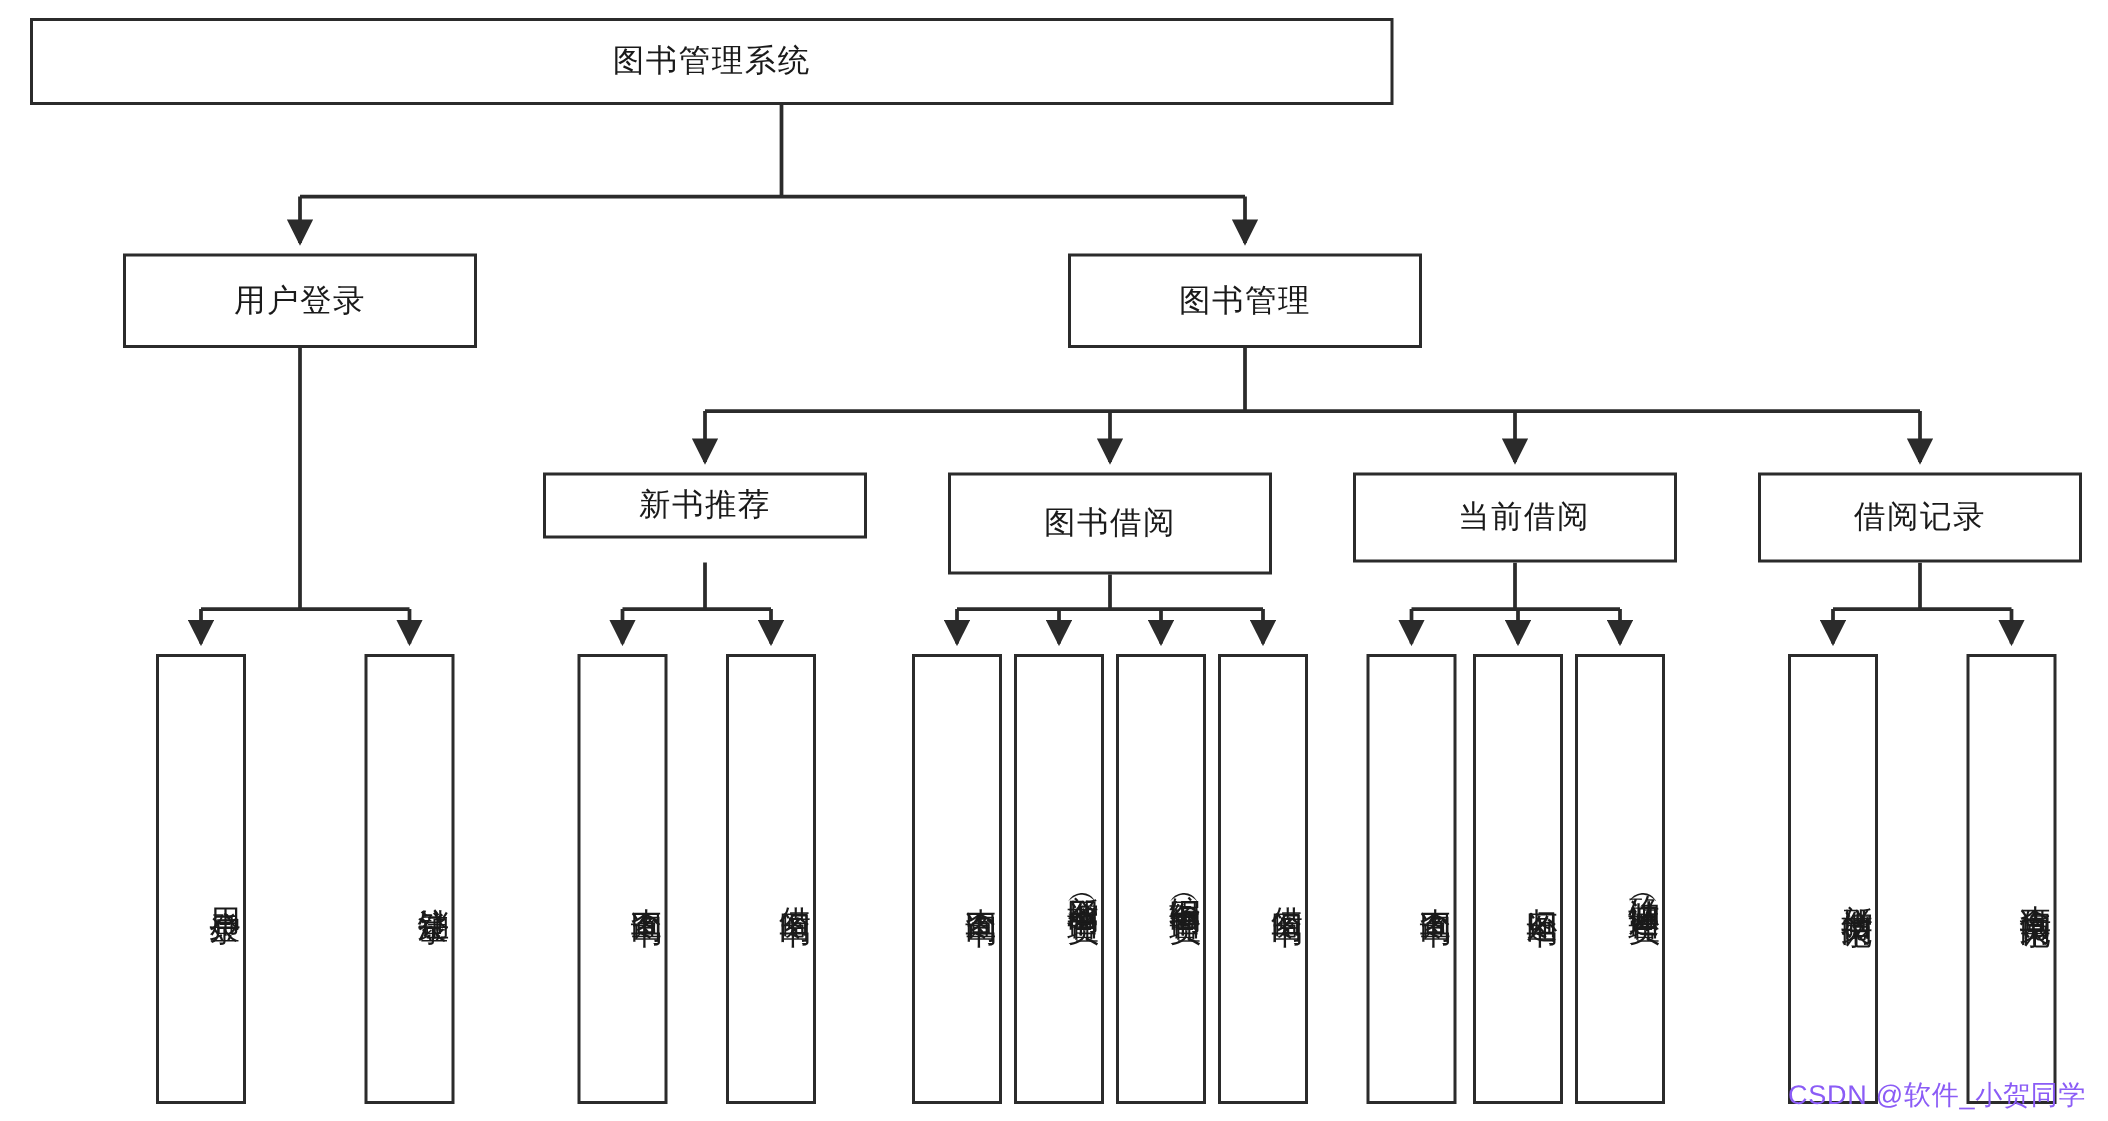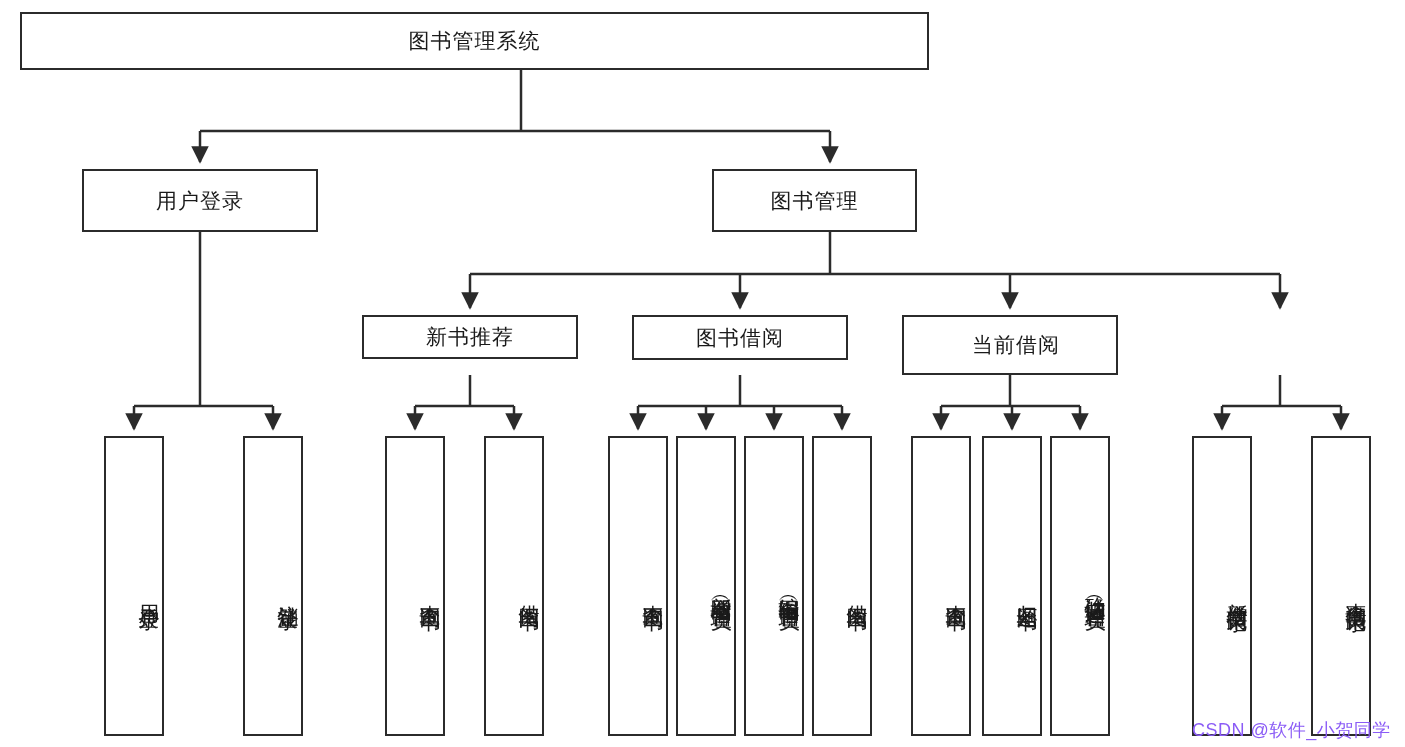--- a/index.html
+++ b/index.html
@@ -114,25 +114,26 @@
       <path d="M 1280 375 L 1280 406"></path>
       <path d="M 1222 406 L 1341 406"></path>
       <path d="M 1222 406 L 1222 429" marker-end="url(#arrow)"></path>
       <path d="M 1341 406 L 1341 429" marker-end="url(#arrow)"></path>
     </g>
   </svg>
 
   <div class="node node-h" style="left:20px; top:12px; width:909px; height:58px;">图书管理系统</div>
 
   <div class="node node-h" style="left:82px; top:169px; width:236px; height:63px;">用户登录</div>
-  <div class="node node-h" style="left:712px; top:169px; width:205px; height:63px;">图书管理</div>
+  <div class="node node-h" style="left:712px; top:169px; width:236px; height:63px;">图书管理</div>
 
   <div class="node node-h" style="left:362px; top:315px; width:216px; height:44px;">新书推荐</div>
-  <div class="node node-h" style="left:632px; top:315px; width:216px; height:45px;">图书借阅</div>
+  <div class="node node-h" style="left:632px; top:315px; width:216px; height:68px;">图书借阅</div>
   <div class="node node-h" style="left:902px; top:315px; width:216px; height:60px;padding-left:12px;">当前借阅</div>
+  <div class="node node-h" style="left:1172px; top:315px; width:216px; height:60px;">借阅记录</div>
 
   <div class="node node-v" style="left:104px; top:436px; width:60px; height:300px;">用户登录</div>
   <div class="node node-v" style="left:243px; top:436px; width:60px; height:300px;">注销登录</div>
 
   <div class="node node-v" style="left:385px; top:436px; width:60px; height:300px;">查询图书</div>
   <div class="node node-v" style="left:484px; top:436px; width:60px; height:300px;">借阅图书</div>
 
   <div class="node node-v" style="left:608px; top:436px; width:60px; height:300px;">查询图书</div>
   <div class="node node-v v-tall" style="left:676px; top:436px; width:60px; height:300px;">新增图书（管理员）</div>
   <div class="node node-v v-tall" style="left:744px; top:436px; width:60px; height:300px;">编辑图书（管理员）</div>

